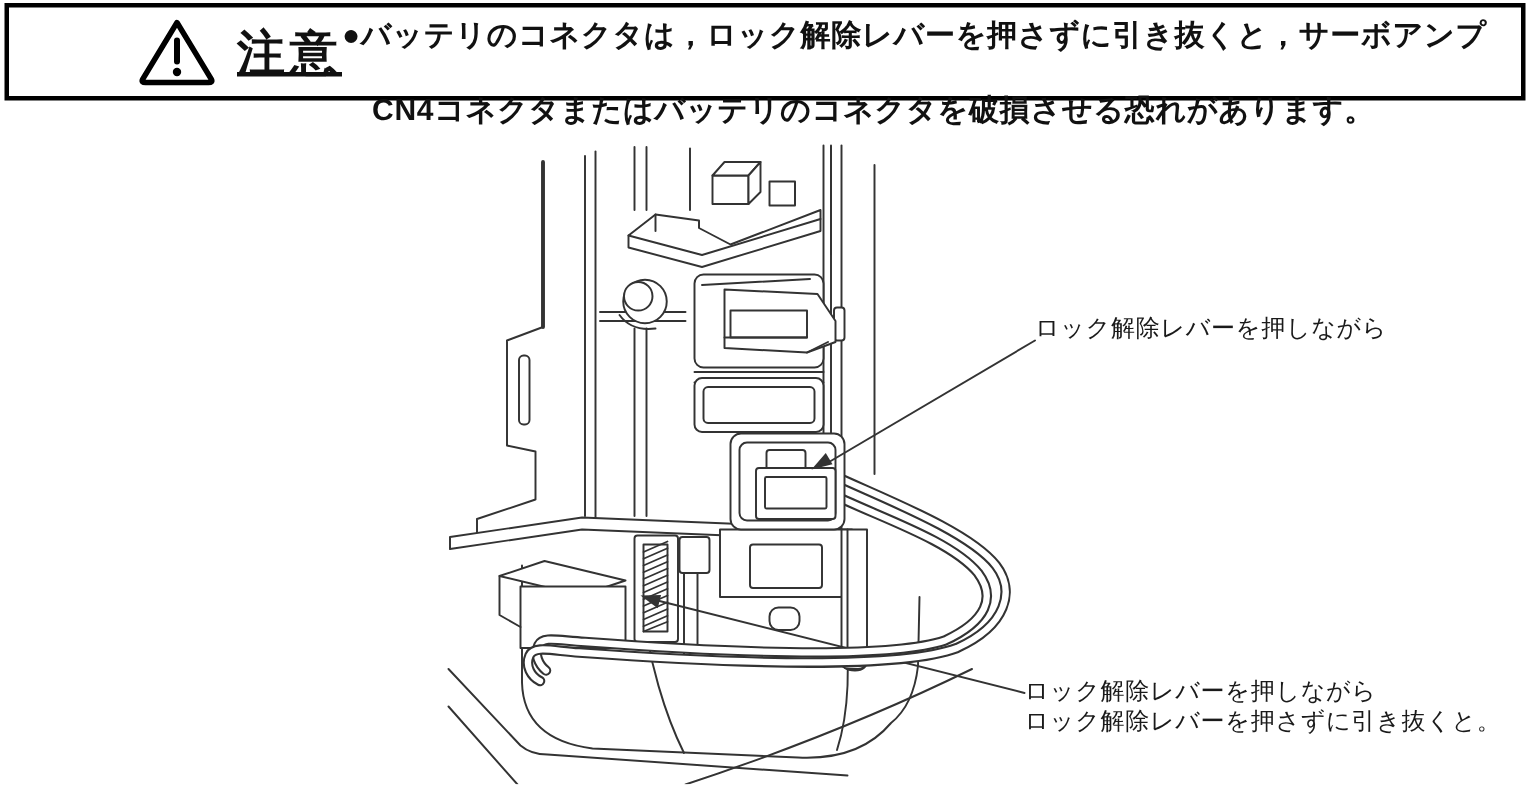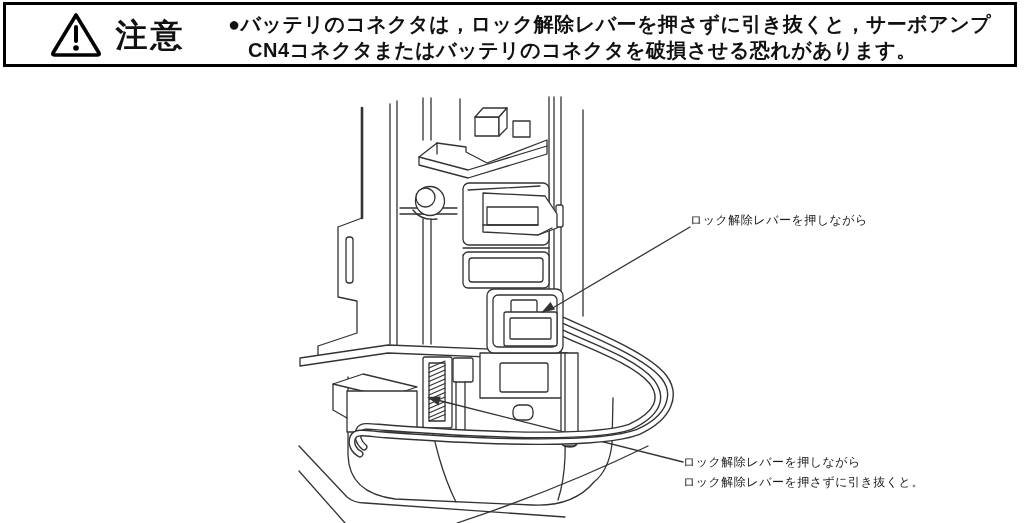--- a/index.html
+++ b/index.html
@@ -2,41 +2,41 @@
 <html><head>
 <meta charset="utf-8">
 <style>
   html,body{margin:0;padding:0;background:#fff;}
   .page{position:relative;width:1024px;height:523px;background:#ffffff;overflow:hidden;
         font-family:"Liberation Sans","DejaVu Sans",sans-serif;color:#111;}
 
   
   .caution-box{position:absolute;left:3px;top:2px;width:1008px;height:59px;
                border:3px solid #000;background:#fff;display:flex;align-items:stretch;}
-  .caution-left{width:222px;display:flex;align-items:center;justify-content:center;gap:13px;flex:none;}
+  .caution-left{width:222px;display:flex;align-items:center;justify-content:flex-end;gap:13px;flex:none;text-decoration:underline;}
   .caution-label{font-size:32px;font-weight:700;letter-spacing:3px;color:#111;line-height:1;}
   .warn-tri{display:block;}
   .caution-text{flex:1;padding-top:6px;font-size:20px;line-height:26px;font-weight:600;
                 letter-spacing:0.5px;white-space:nowrap;}
-  .caution-text .l2{padding-left:20px;}
+  .caution-text .l2{padding-left:20px;margin-top:24px;}
 
   
   .diagram{position:absolute;left:0;top:85px;width:1024px;height:438px;}
   svg.fig{position:absolute;left:0;top:0;}
   svg.fig path,svg.fig rect,svg.fig circle,svg.fig polyline{
       stroke:#333;stroke-width:1.3;fill:none;stroke-linecap:round;stroke-linejoin:round;}
   svg.fig .w{fill:#ffffff;}
   svg.fig .nf{stroke:none;}
   svg.fig .thick{stroke-width:2.6;}
   svg.fig .solid{fill:#333;stroke:none;}
   svg.fig .wo{stroke:#333;stroke-width:7;fill:none;}
   svg.fig .wi{stroke:#fff;stroke-width:4.2;fill:none;}
   svg.fig .hatch{stroke-width:1.2;}
 
-  .callout{position:absolute;font-size:12px;line-height:20px;letter-spacing:0.5px;
+  .callout{position:absolute;font-size:16px;line-height:20px;letter-spacing:0.5px;
            white-space:nowrap;color:#1a1a1a;}
   .callout-top{left:690px;top:125px;}     
   .callout-bottom{left:683px;top:367px;}  
 </style>
 </head>
 <body>
 
 <div class="page">
 
   <div class="caution-box">

